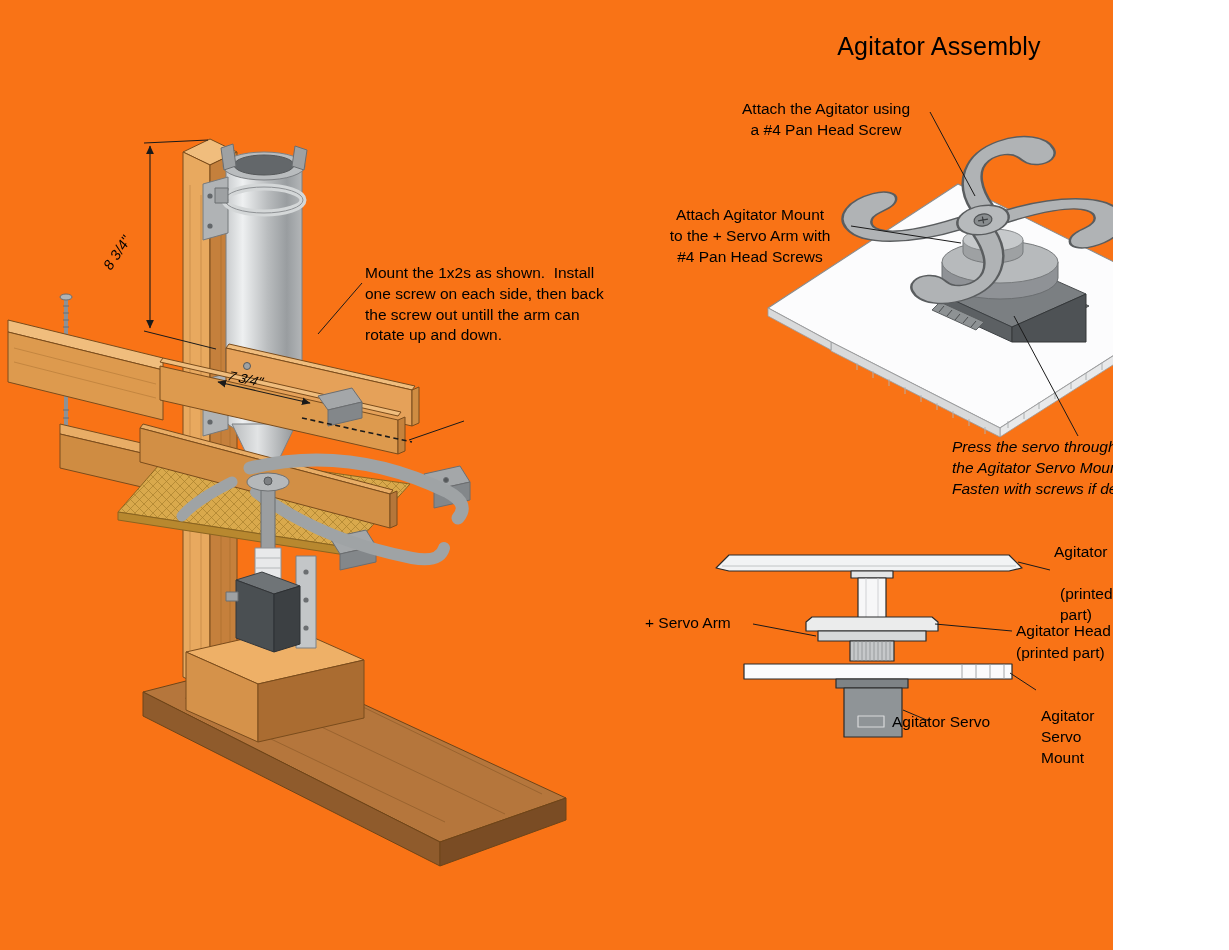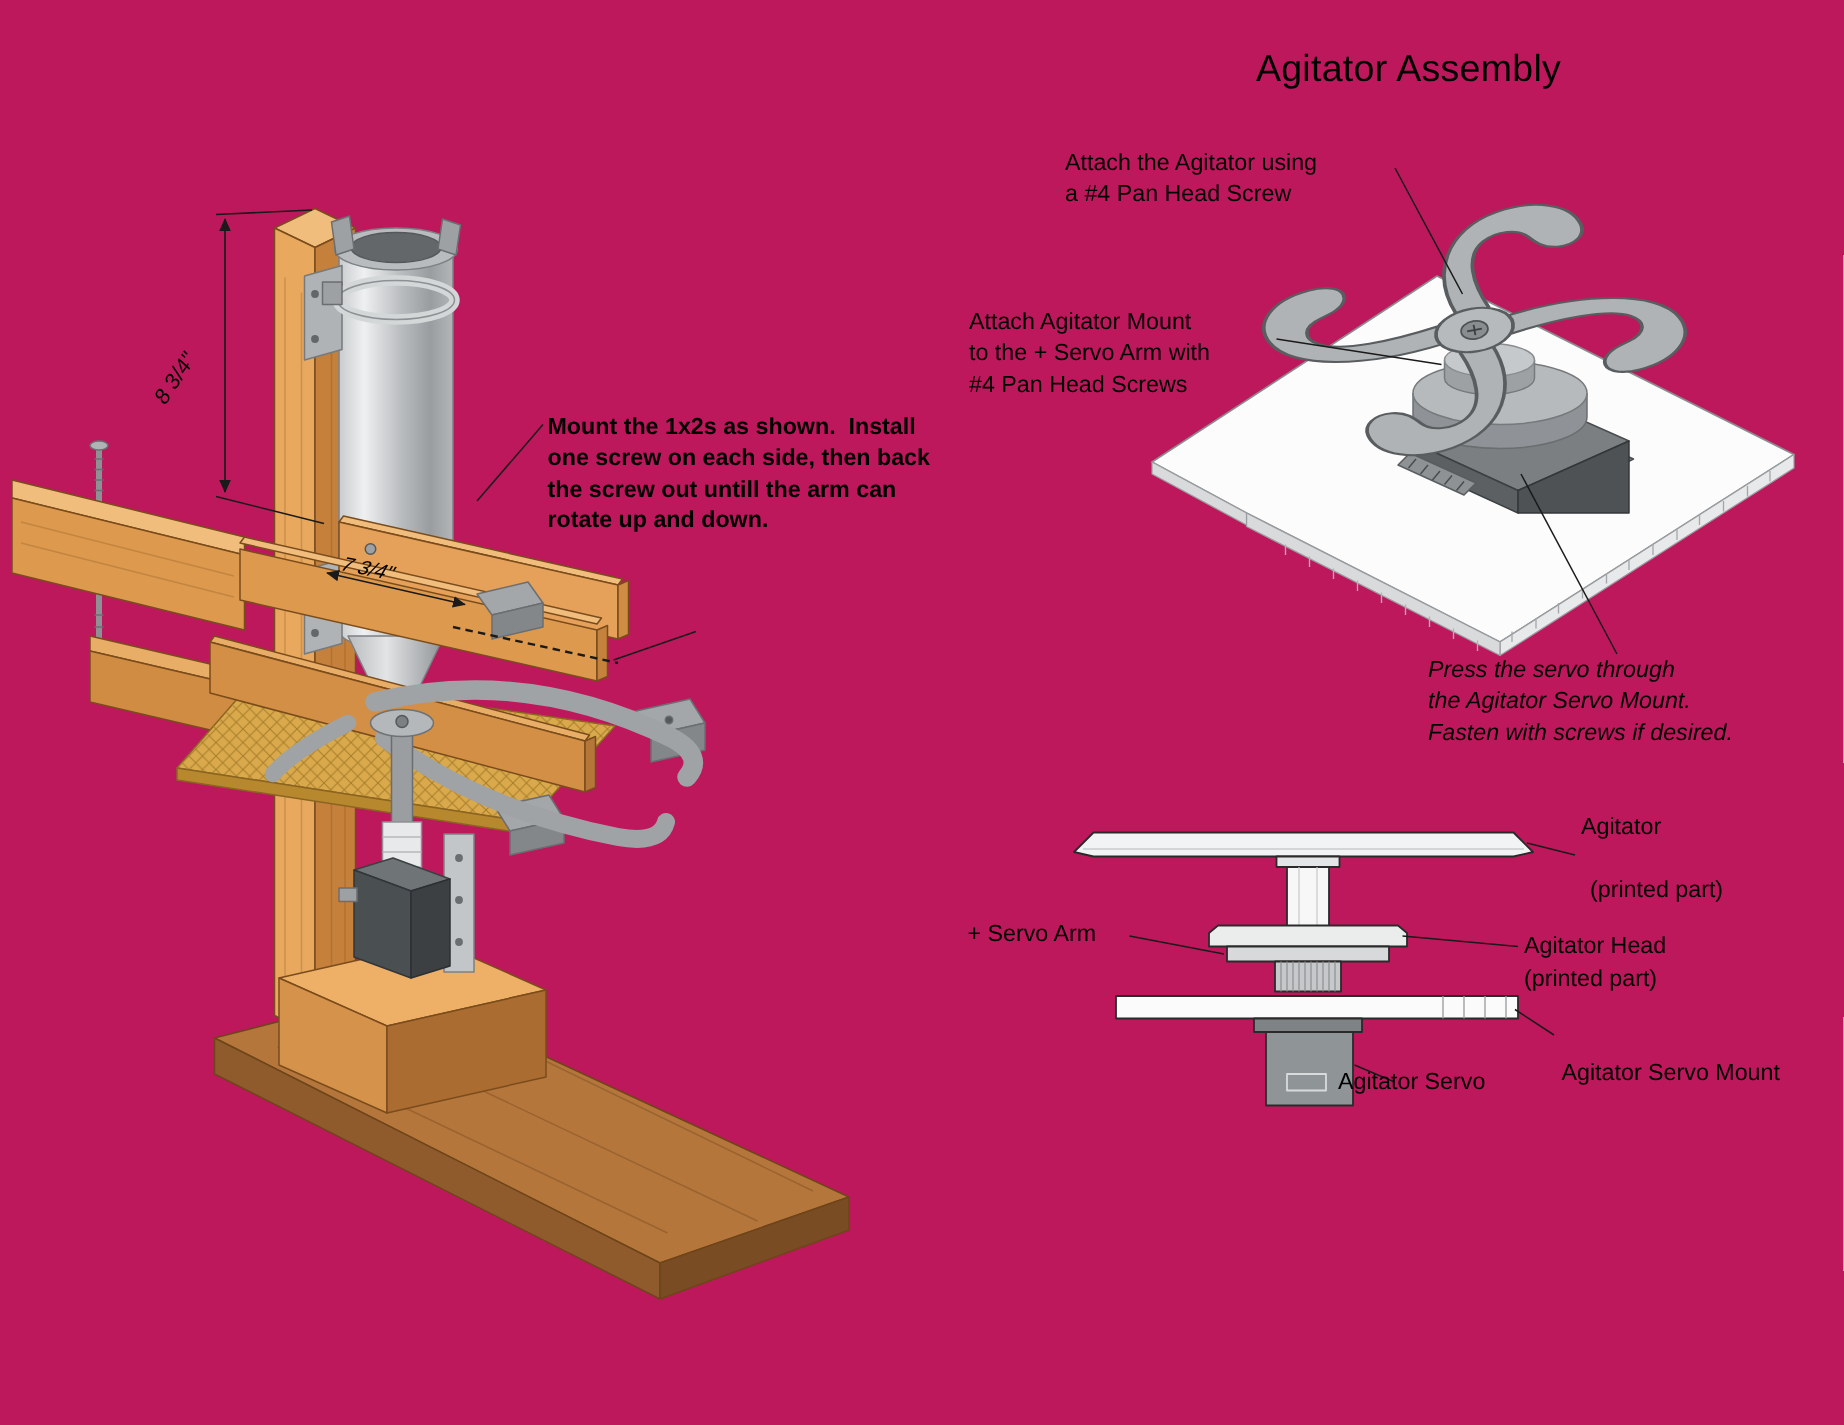--- a/index.html
+++ b/index.html
@@ -1,20 +1,20 @@
 <!DOCTYPE html>
 <html><head>
 <meta charset="utf-8">
 <style>
   html,body{margin:0;padding:0;background:#fff;}
-  .canvas{position:relative;width:1229px;height:950px;background:#be185d;overflow:hidden;
+  .canvas{position:relative;width:1113px;height:950px;background:#f97316;overflow:hidden;
           font-family:"Liberation Sans", sans-serif;color:#000;}
   svg.art{position:absolute;left:0;top:0;}
   .txt{position:absolute;font-size:15.5px;line-height:1.34;white-space:pre-wrap;}
-  .center{text-align:left;}
+  .center{text-align:center;}
   .right{text-align:left;}
   .title{font-size:25px;font-weight:500;letter-spacing:0.2px;}
   .dim{font-size:14.5px;transform-origin:left top;}
 </style>
 </head>
 <body>
 
 <div class="canvas">
 
 <svg class="art" width="1229" height="950" viewBox="0 0 1229 950">
@@ -246,21 +246,21 @@
       <path d="M753,624 L816,636"></path>
       <path d="M935,624 L1012,631"></path>
       <path d="M1010,673 L1036,690"></path>
       <path d="M903,710 L929,721"></path>
     </g>
   </g>
 </svg>
 
 <div class="txt title" style="left:789px;top:30px;width:300px;text-align:center;">Agitator Assembly</div>
 
-<div class="txt" style="left:365px;top:275px;width:310px;font-weight:bold;">Mount the 1x2s as shown.  Install
+<div class="txt" style="left:365px;top:263px;width:310px;">Mount the 1x2s as shown.  Install
 one screw on each side, then back
 the screw out untill the arm can
 rotate up and down.</div>
 
 
 <div class="txt dim" style="left:100px;top:262px;transform:rotate(-56deg) skewX(-8deg);">8 3/4"</div>
 
 <div class="txt dim" style="left:233px;top:368px;transform:rotate(11deg) skewX(-20deg);font-size:13.5px;">7 3/4"</div>
 
 <div class="txt center" style="left:710px;top:99px;width:232px;">Attach the Agitator using

